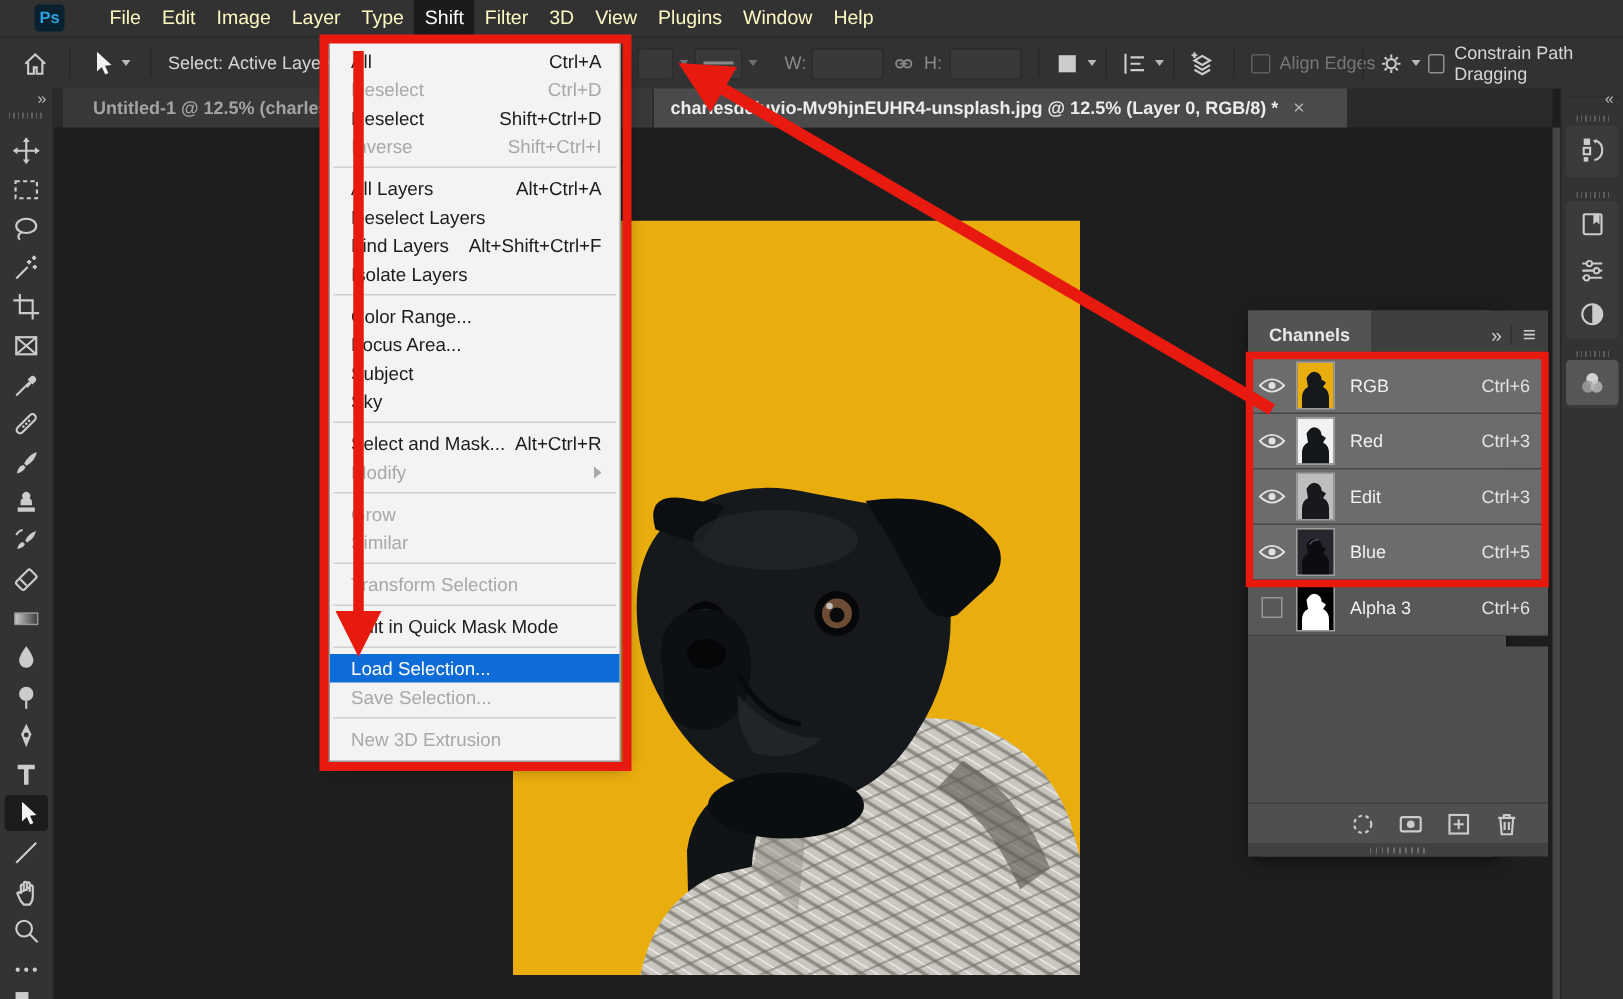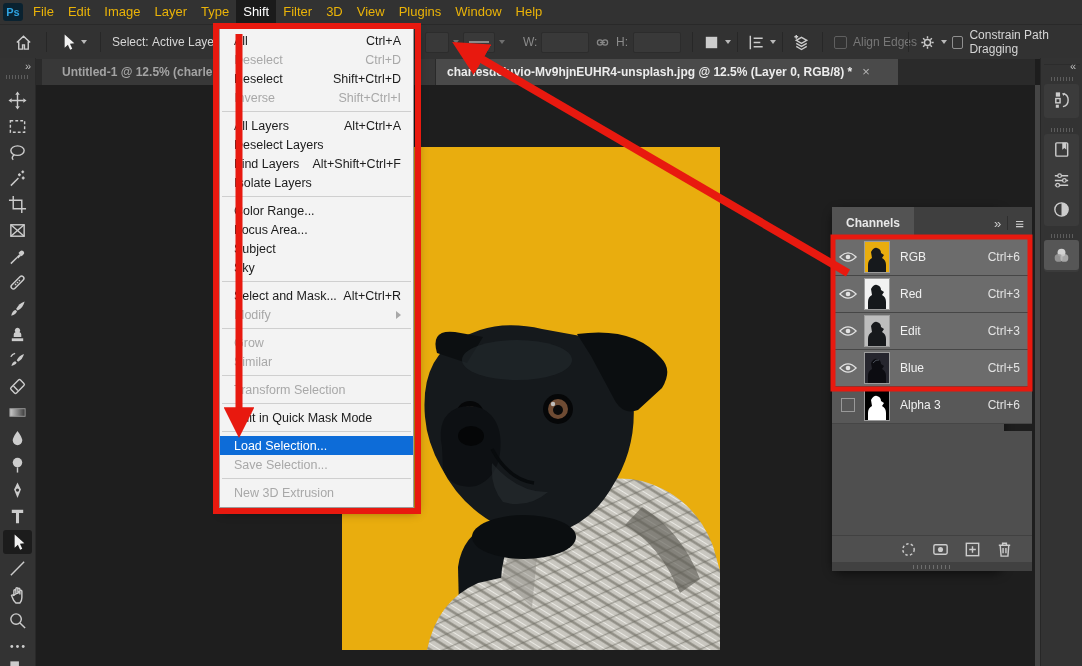--- a/index.html
+++ b/index.html
@@ -1,23 +1,23 @@
 <!DOCTYPE html>
 <html><head>
 <meta charset="utf-8">
 <style>
   html,body{margin:0;padding:0;background:#111;}
   #stage{position:relative;width:1082px;height:666px;background:#1d1d1d;overflow:hidden;
          font-family:"Liberation Sans","DejaVu Sans",sans-serif;-webkit-font-smoothing:antialiased;}
   
   .menubar{position:absolute;left:0;top:0;width:1082px;height:24px;background:#323232;
            display:flex;align-items:center;z-index:25;}
-  .pslogo{width:20px;height:18px;margin:0 3px;background:#0a2230;border-radius:3px;
+  .pslogo{width:20px;height:18px;margin:0 23px;background:#0a2230;border-radius:3px;
           color:#2fa3e0;font-size:11px;font-weight:bold;display:flex;align-items:center;justify-content:center;}
-  .mitem{padding:0 7px;height:24px;line-height:24px;font-size:13px;color:#eab308;cursor:default;}
+  .mitem{padding:0 7px;height:24px;line-height:24px;font-size:13px;color:#fef9c3;cursor:default;}
   .mitem.active{background:#1b1b1b;color:#ffffff;}
   
   .optionsbar{position:absolute;left:0;top:24px;width:1082px;height:34px;background:#323232;
               border-top:1px solid #292929;z-index:5;}
   .ob{position:absolute;top:0;height:34px;display:flex;align-items:center;color:#c5c5c5;font-size:12px;}
   .obsep{position:absolute;top:7px;width:1px;height:20px;background:#272727;}
   .obfield{height:19px;background:#393939;border:1px solid #2c2c2c;border-radius:2px;}
   .oblabel{color:#8b8b8b;font-size:12px;}
   .caret{width:0;height:0;border-left:3.5px solid transparent;border-right:3.5px solid transparent;
          border-top:4px solid #b9b9b9;margin-left:4px;}

